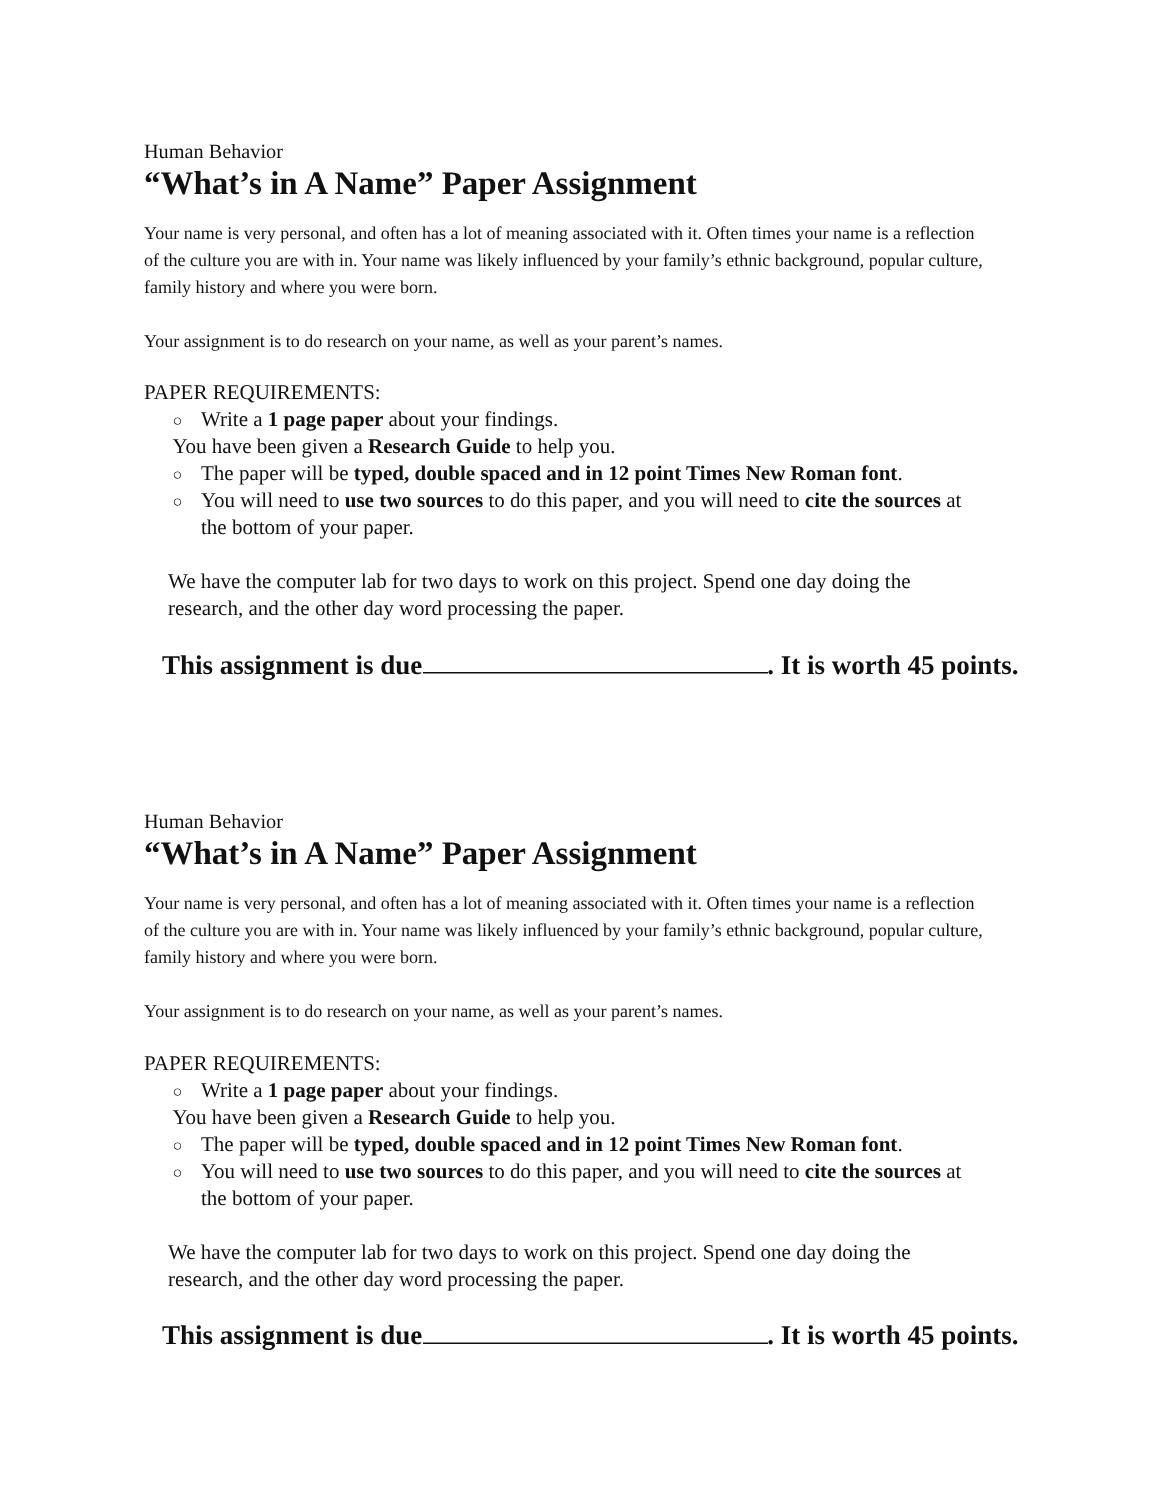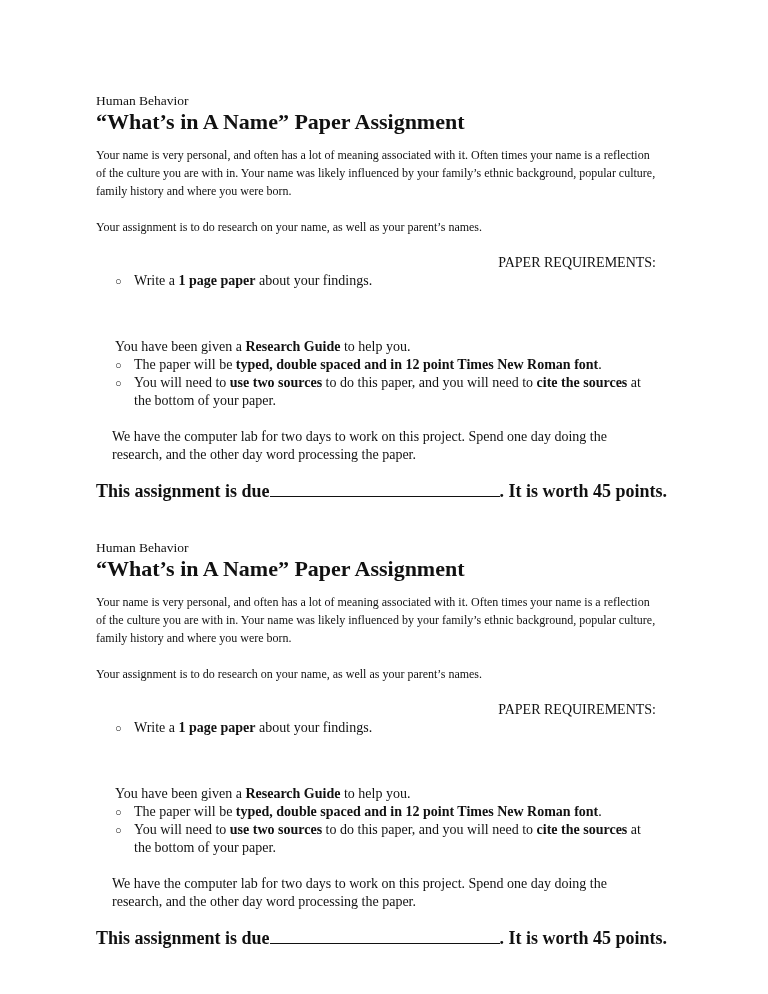--- a/index.html
+++ b/index.html
@@ -4,28 +4,28 @@
 <style>
   html, body { margin: 0; padding: 0; background: #ffffff; }
   body { width: 768px; height: 994px; position: relative; overflow: hidden;
          font-family: "Liberation Serif", "DejaVu Serif", serif; color: #111; }
   .copy { position: absolute; left: 96px; width: 560px; }
   .copy1 { top: 92px; }
   .copy2 { top: 539px; }
   .course { font-size: 13.5px; line-height: 18px; margin: 0; }
   .title { font-size: 22px; line-height: 24px; margin: 0 0 12px 0; font-weight: bold; }
   p.body { font-size: 12px; line-height: 18px; margin: 0 0 18px 0; }
-  .req-head { font-size: 14px; line-height: 18px; margin: 0; text-align: right; }
+  .req-head { font-size: 14px; line-height: 18px; margin: 0; }
   ul.reqs { list-style: none; margin: 0 0 18px 0; padding: 0; font-size: 14px; line-height: 18px; }
   ul.reqs li { position: relative; }
   ul.reqs li.bullet { padding-left: 38px; }
   ul.reqs li.bullet .mark { position: absolute; left: 19px; top: 0; font-size: 11px; }
-  ul.reqs li.note { padding-left: 19px; margin-top: 48px; }
+  ul.reqs li.note { padding-left: 19px; }
   p.lab { font-size: 14px; line-height: 18px; margin: 16px; }
-  .due { font-size: 18px; line-height: 22px; font-weight: bold; margin: 0; white-space: nowrap; }
+  .due { font-size: 18px; line-height: 22px; font-weight: bold; margin: 12px; white-space: nowrap; }
   .blank { display: inline-block; width: 230px; border-bottom: 1.5px solid #111; height: 15px; vertical-align: baseline; }
   b { font-weight: bold; }
 </style>
 </head>
 <body>
 
 <div class="copy copy1">
   <div class="course">Human Behavior</div>
   <h1 class="title">“What’s in A Name” Paper Assignment</h1>
   <p class="body">Your name is very personal, and often has a lot of meaning associated with it. Often times your name is a reflection of the culture you are with in. Your name was likely influenced by your family’s ethnic background, popular culture, family history and where you were born.</p>

